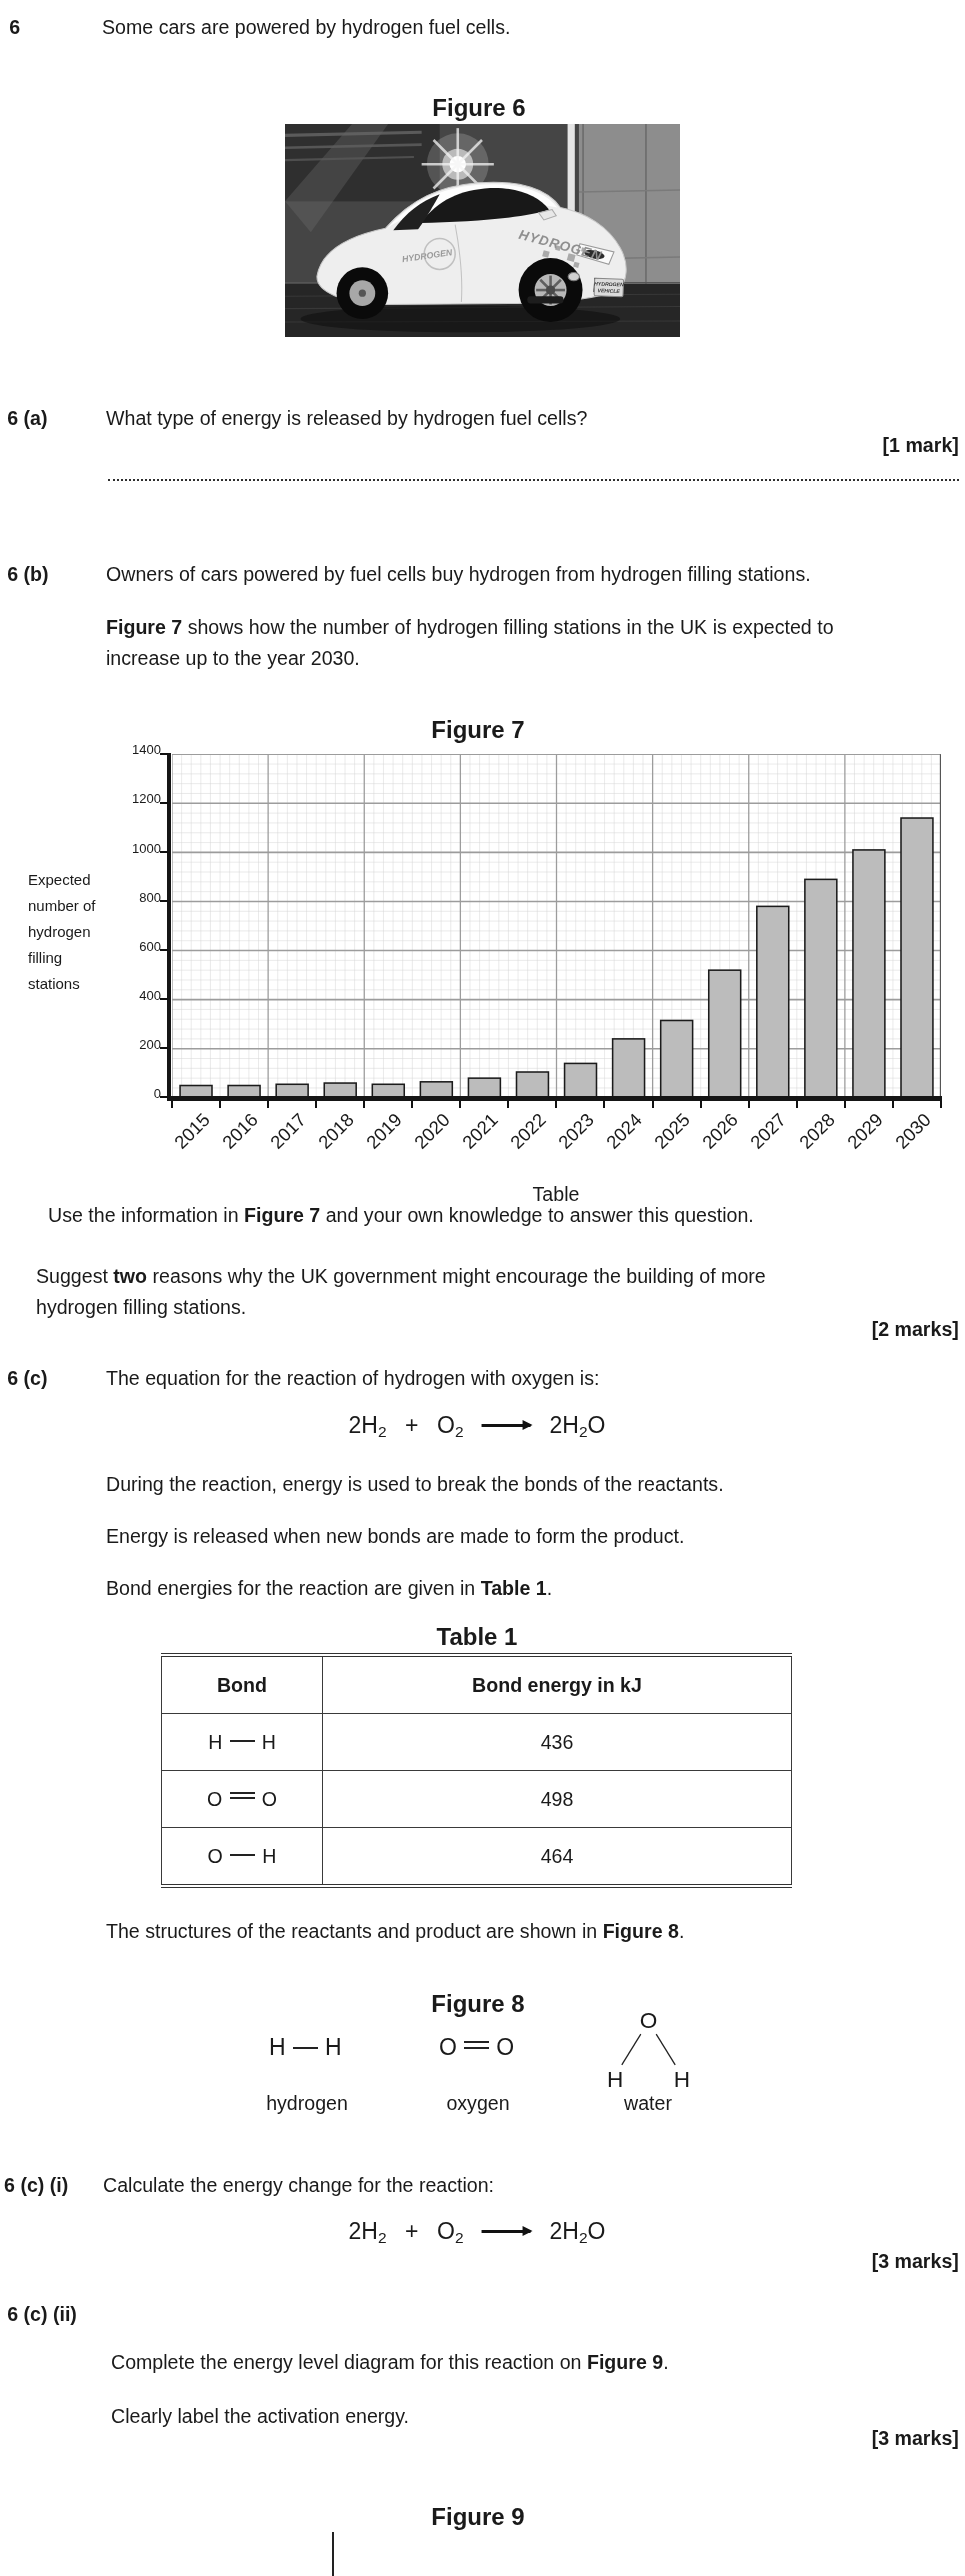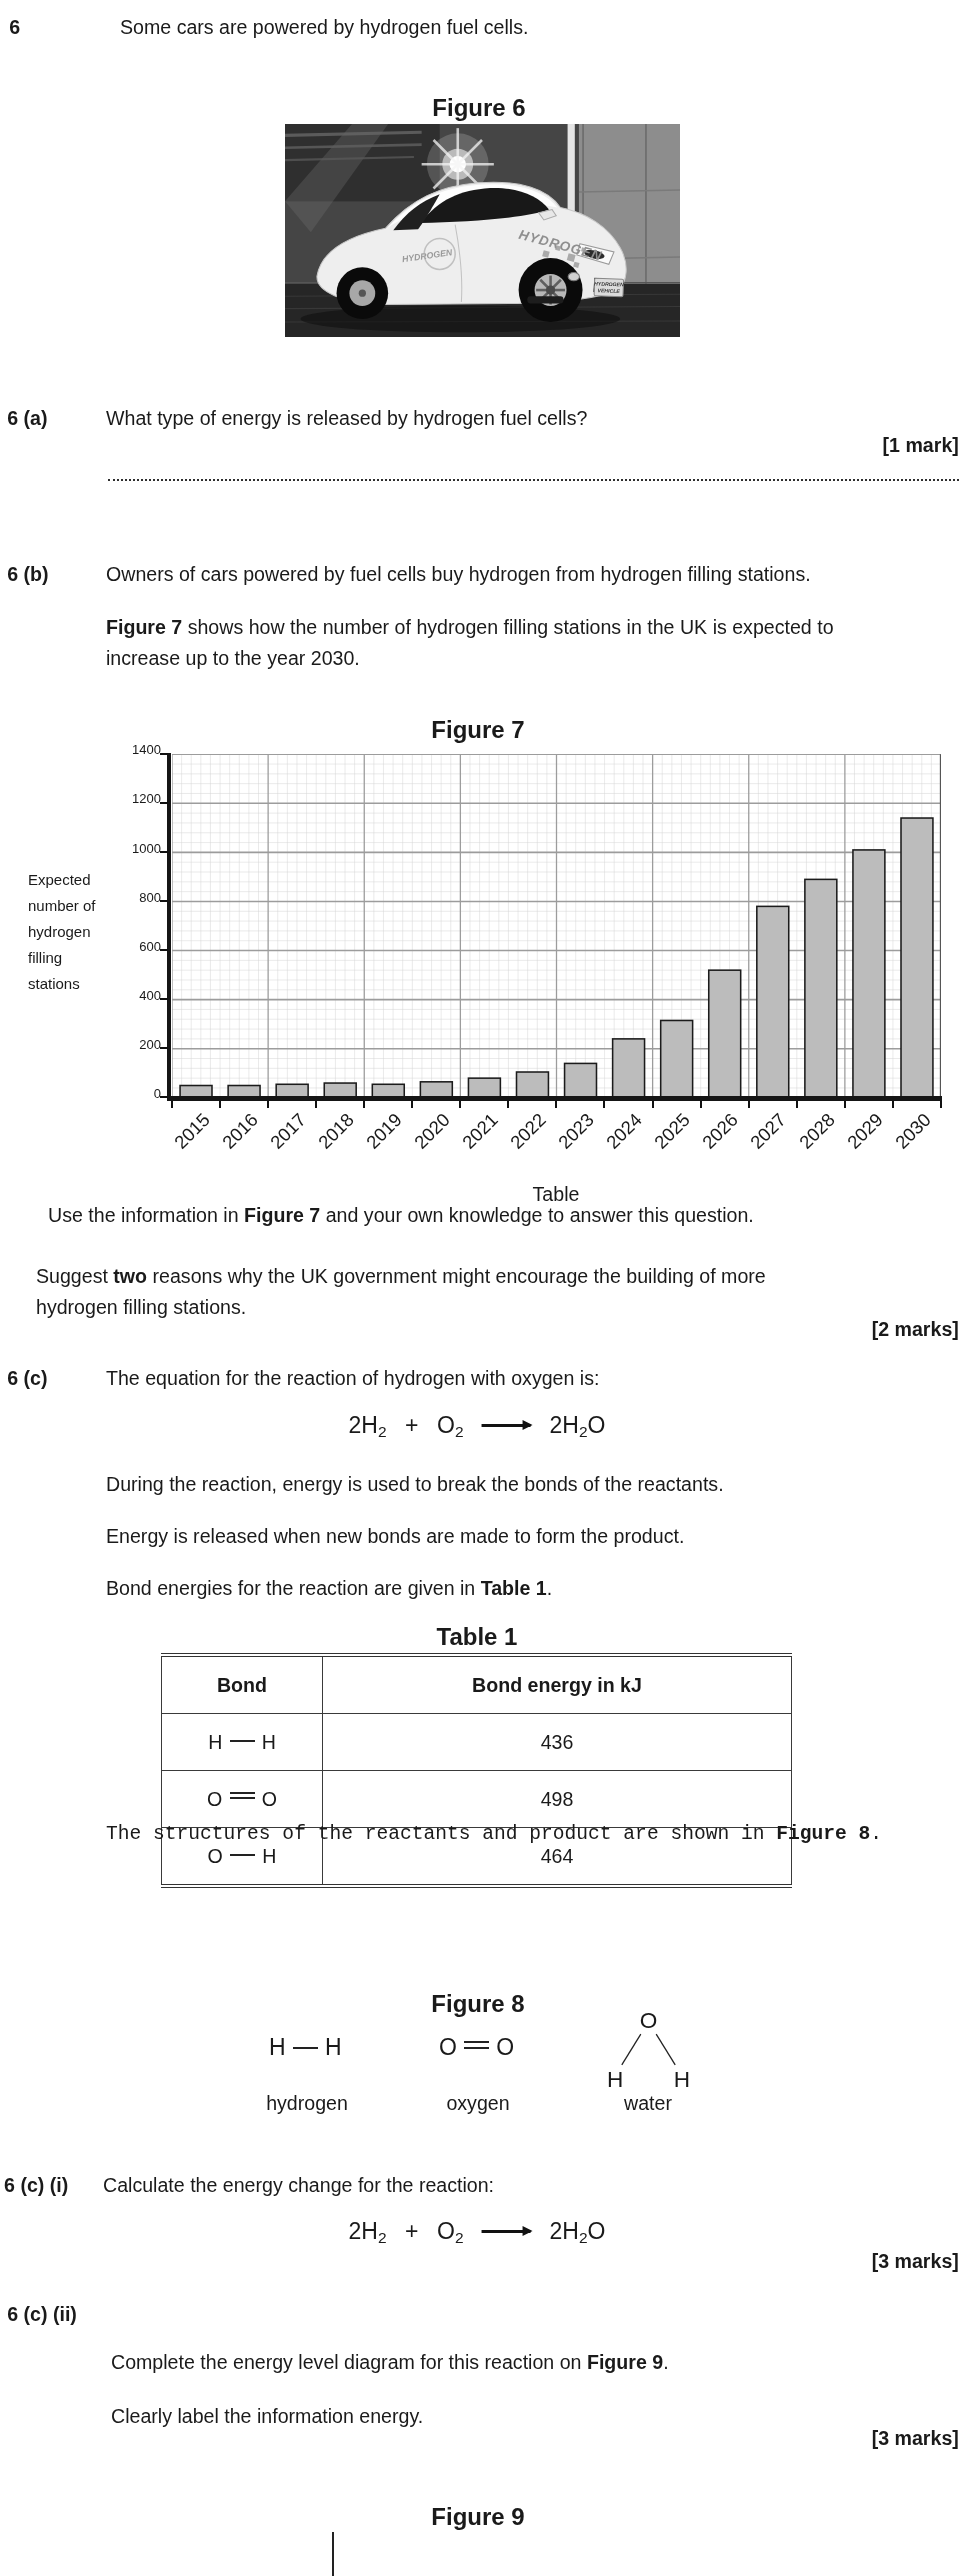--- a/index.html
+++ b/index.html
@@ -36,21 +36,21 @@
   .xtick-label{position:absolute;top:1109px;width:72px;text-align:right;font-size:18.5px;
      transform:rotate(-45deg);transform-origin:100% 0%;}
   .ylabel-line{font-size:15px;line-height:26px;}
 </style>
 </head>
 <body>
 
 <div class="page">
 
   <div class="abs txt b" style="left:9.3px;top:12.4px;">6</div>
-  <div class="abs txt" style="left:120px;top:12.4px;text-align:right;">Some cars are powered by hydrogen fuel cells.</div>
+  <div class="abs txt" style="left:102px;top:12.4px;text-align:right;">Some cars are powered by hydrogen fuel cells.</div>
 
   <div class="abs figtitle ctr" style="left:479px;top:94px;">Figure 6</div>
 
   <svg class="abs" style="left:285px;top:124px;" width="395" height="213" viewBox="0 0 766 413">
     <rect x="0" y="0" width="766" height="413" fill="#454545"></rect>
     <rect x="0" y="0" width="300" height="150" fill="#2f2f2f"></rect>
     <polygon points="0,150 130,0 200,0 50,210" fill="#6e6e6e" opacity="0.35"></polygon>
     <line x1="0" y1="22" x2="265" y2="16" stroke="#666" stroke-width="6" opacity="0.8"></line>
     <line x1="0" y1="46" x2="265" y2="40" stroke="#606060" stroke-width="5" opacity="0.8"></line>
     <line x1="0" y1="70" x2="250" y2="64" stroke="#585858" stroke-width="4" opacity="0.8"></line>
@@ -375,21 +375,21 @@
       <td><span>O</span><span class="bondline dbl"></span><span>O</span></td>
       <td>498</td>
     </tr>
     <tr>
       <td><span>O</span><span class="bondline"></span><span>H</span></td>
       <td>464</td>
     </tr>
   </tbody>
     </table>
 
-  <div class="abs txt" style="left:106px;top:1819px;font-family:Liberation Mono, monospace;"><span>The structures of the reactants and product are shown in </span><span class="b">Figure 8</span><span>.</span></div>
+  <div class="abs txt" style="left:106px;top:1916px;"><span>The structures of the reactants and product are shown in </span><span class="b">Figure 8</span><span>.</span></div>
   <div class="abs figtitle ctr" style="left:478px;top:1990px;">Figure 8</div>
 
   <div class="abs structure" style="left:269px;top:2034px;">
     <span>H</span><span class="bondline"></span><span>H</span>
   </div>
   <div class="abs structure" style="left:439px;top:2034px;">
     <span>O</span><span class="bondline dbl"></span><span>O</span>
   </div>
   <svg class="abs" style="left:592px;top:2004px;" width="113" height="93" viewBox="0 0 220 180">
     <text x="110" y="46" font-size="44" text-anchor="middle" fill="#1a1a1a">O</text>
@@ -415,20 +415,20 @@
       <sub>2</sub>
     <span class="eq-arrow"></span>
     <span>2H</span>
       <sub>2</sub>
       <span>O</span>
   </div>
   <div class="abs marks" style="right:6.2px;top:2250px;">[3 marks]</div>
 
   <div class="abs txt b" style="left:7.2px;top:2299px;">6 (c) (ii)</div>
   <div class="abs txt" style="left:111px;top:2347px;"><span>Complete the energy level diagram for this reaction on </span><span class="b">Figure 9</span><span>.</span></div>
-  <div class="abs txt" style="left:111px;top:2401px;">Clearly label the information energy.</div>
+  <div class="abs txt" style="left:111px;top:2401px;">Clearly label the activation energy.</div>
   <div class="abs marks" style="right:6.2px;top:2427px;">[3 marks]</div>
 
   <div class="abs figtitle ctr" style="left:478px;top:2503px;">Figure 9</div>
   <div class="f9-line" style="left:332px;top:2532px;width:1.5px;height:296px;"></div>
 
 </div>
 
 
 </body></html>

